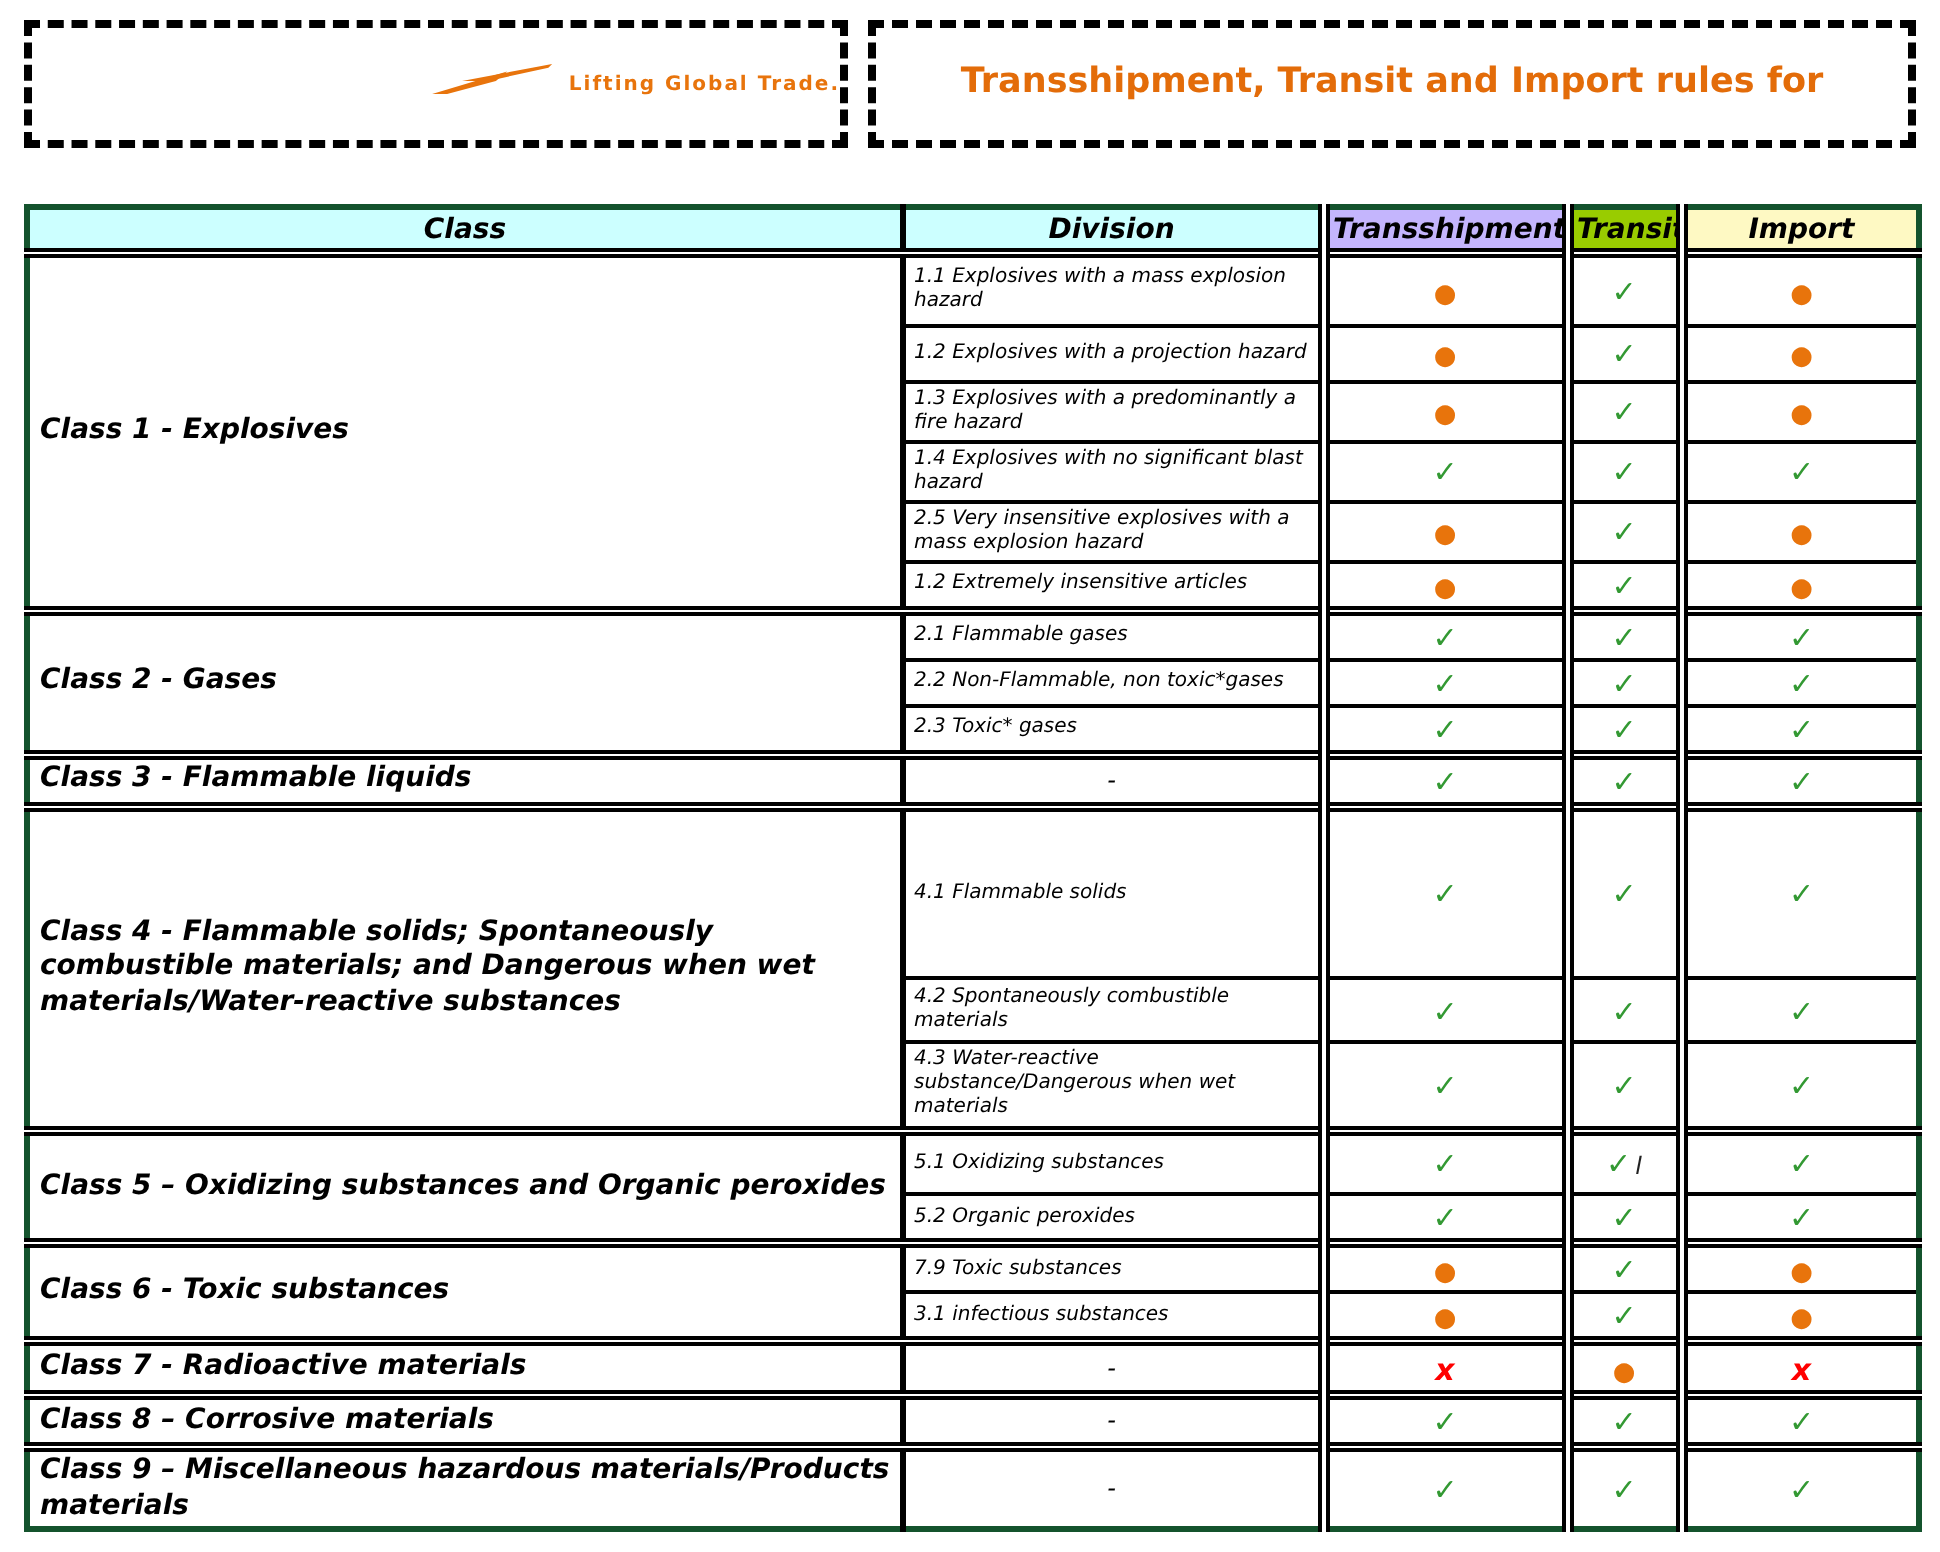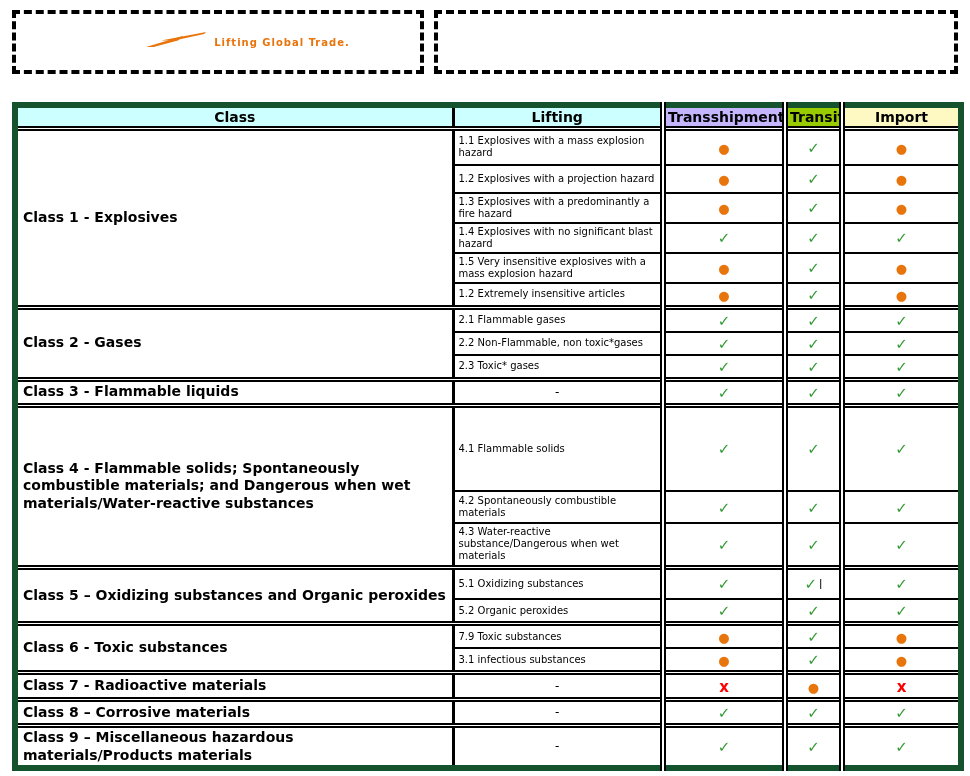--- a/index.html
+++ b/index.html
@@ -2,32 +2,32 @@
 <html><head>
 <meta charset="utf-8">
 <style>
   html,body{margin:0;padding:0;background:#fff;}
   body{font-family:"DejaVu Sans","Liberation Sans",sans-serif;color:#000;}
   .page{width:970px;height:776px;box-sizing:border-box;padding:10px 12px;background:#fff;}
 
   
   .header-row{display:flex;gap:10px;height:64px;}
   .logo-box{width:412px;box-sizing:border-box;border:4px dashed #000;background:#fff;
-            display:flex;flex-direction:row;align-items:center;justify-content:center;padding-left:28px;}
+            display:flex;flex-direction:row;align-items:center;justify-content:flex-end;padding-left:28px;}
   .logo-tagline-row{display:flex;align-items:center;gap:4px;margin-left:30px;}
   .logo-swoosh{width:66px;height:15px;margin-top:-6px;}
   .logo-tagline{color:#E8740C;font-size:10px;font-weight:bold;letter-spacing:1px;}
   .logo-brand{font-size:23px;font-weight:800;letter-spacing:6px;color:#2d2d2d;line-height:1;margin-top:1px;
               text-shadow:0 1px 0 #9a9a9a;}
   .title-box{flex:1;box-sizing:border-box;border:4px dashed #000;background:#fff;
              display:flex;flex-direction:column;justify-content:center;text-align:center;
              color:#E36C09;font-weight:bold;font-size:17.5px;line-height:1.45;}
 
   
-  table{border-collapse:collapse;table-layout:fixed;width:946px;margin-top:28px;border:6px solid #14532d;}
+  table{border-collapse:collapse;table-layout:fixed;width:946px;margin-top:28px;border:3px solid #14532d;font-style:italic;}
   col.c-class{width:438px;} col.c-div{width:210px;} col.c-ts{width:122px;} col.c-tr{width:57px;} col.c-im{width:119px;}
   th,td{border:2px solid #000;box-sizing:border-box;padding:1px 4px;overflow:hidden;}
   thead th{height:23px;font-size:14px;font-weight:bold;text-align:center;border-bottom:5px double #000;padding:1px 2px;}
   th.h-class,th.h-division{background:#CCFFFF;}
   th.h-transshipment{background:#c4b5fd;}
   th.h-transit{background:#99CC00;}
   th.h-import{background:#fef9c3;}
   td.class-cell{font-weight:bold;font-size:14px;vertical-align:middle;line-height:1.25;padding-left:5px;}
   td.division-cell{font-size:10px;vertical-align:middle;line-height:1.2;padding-left:4px;}
   td.division-cell.dash{text-align:center;font-size:12px;}
@@ -49,35 +49,36 @@
     <div class="logo-box">
       <div class="logo-tagline-row">
         <svg class="logo-swoosh" viewBox="0 0 66 16" xmlns="http://www.w3.org/2000/svg">
           <polygon points="0,16 40,4 34,9 8,16" fill="#E8740C"></polygon>
           <polygon points="16,9 64,0 62,2 30,9" fill="#E8740C"></polygon>
         </svg>
         <span class="logo-tagline">Lifting Global Trade.</span>
       </div>
     </div>
     <div class="title-box">
+      <div>Transshipment, Transit and Import rules for</div>
     </div>
   </div>
 
   <table>
     <colgroup>
       <col class="c-class">
         <col class="c-div">
         <col class="c-ts">
         <col class="c-tr">
         <col class="c-im">
     </colgroup>
     <thead>
       <tr>
         <th class="h-class">Class</th>
-        <th class="h-division colsep1">Lifting</th>
+        <th class="h-division colsep1">Division</th>
         <th class="h-transshipment colsep">Transshipment</th>
         <th class="h-transit colsep">Transit</th>
         <th class="h-import colsep">Import</th>
       </tr>
     </thead>
     <tbody>
         <tr class="group-start" style="height: 36px;">
           <td class="class-cell" rowspan="6">Class 1 - Explosives</td>
           <td class="division-cell colsep1">1.1 Explosives with a mass explosion hazard</td>
           <td class="val-cell colsep"><span class="sym-dot">●</span></td>
@@ -96,21 +97,21 @@
           <td class="val-cell colsep"><span class="sym-check">✓</span></td>
           <td class="val-cell colsep"><span class="sym-dot">●</span></td>
         </tr>
         <tr style="height: 30px;">
           <td class="division-cell colsep1">1.4 Explosives with no significant blast hazard</td>
           <td class="val-cell colsep"><span class="sym-check">✓</span></td>
           <td class="val-cell colsep"><span class="sym-check">✓</span></td>
           <td class="val-cell colsep"><span class="sym-check">✓</span></td>
         </tr>
         <tr style="height: 30px;">
-          <td class="division-cell colsep1">1.5 Very insensitive explosives with a mass explosion hazard</td>
+          <td class="division-cell colsep1">2.5 Very insensitive explosives with a mass explosion hazard</td>
           <td class="val-cell colsep"><span class="sym-dot">●</span></td>
           <td class="val-cell colsep"><span class="sym-check">✓</span></td>
           <td class="val-cell colsep"><span class="sym-dot">●</span></td>
         </tr>
         <tr style="height: 22px;">
           <td class="division-cell colsep1">1.2 Extremely insensitive articles</td>
           <td class="val-cell colsep"><span class="sym-dot">●</span></td>
           <td class="val-cell colsep"><span class="sym-check">✓</span></td>
           <td class="val-cell colsep"><span class="sym-dot">●</span></td>
         </tr>

